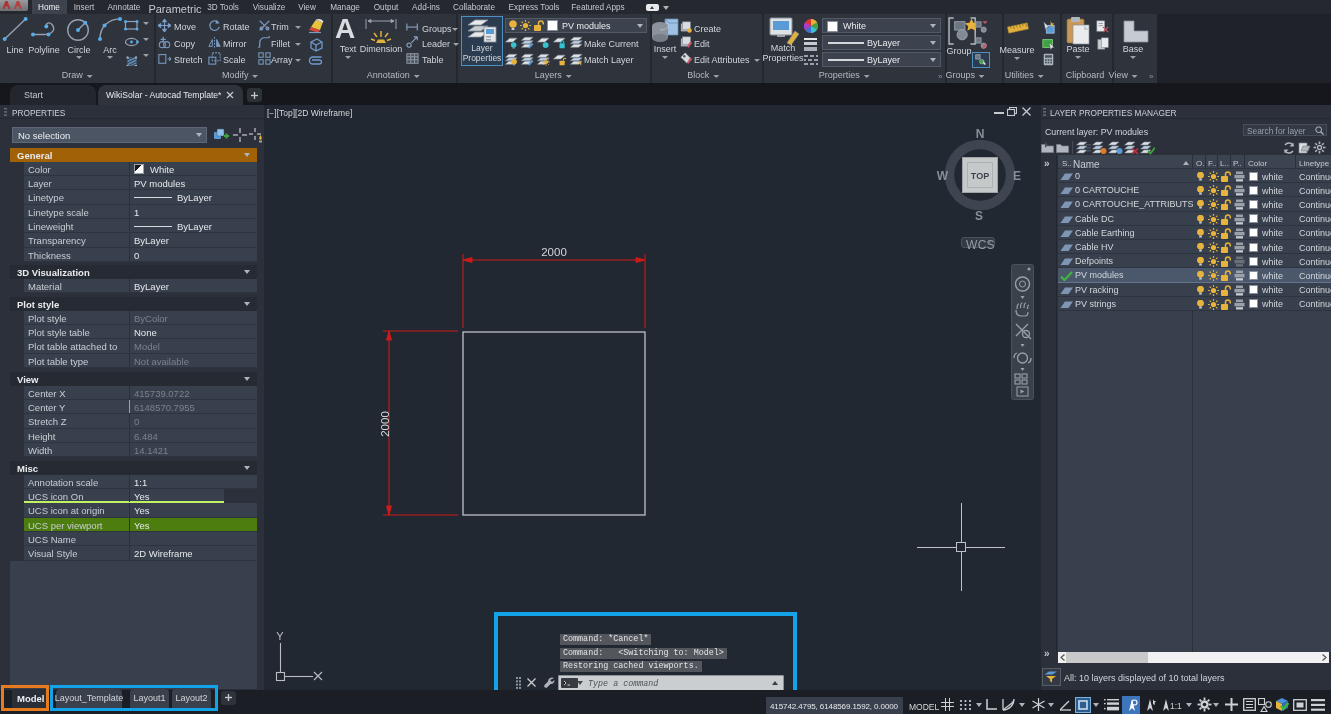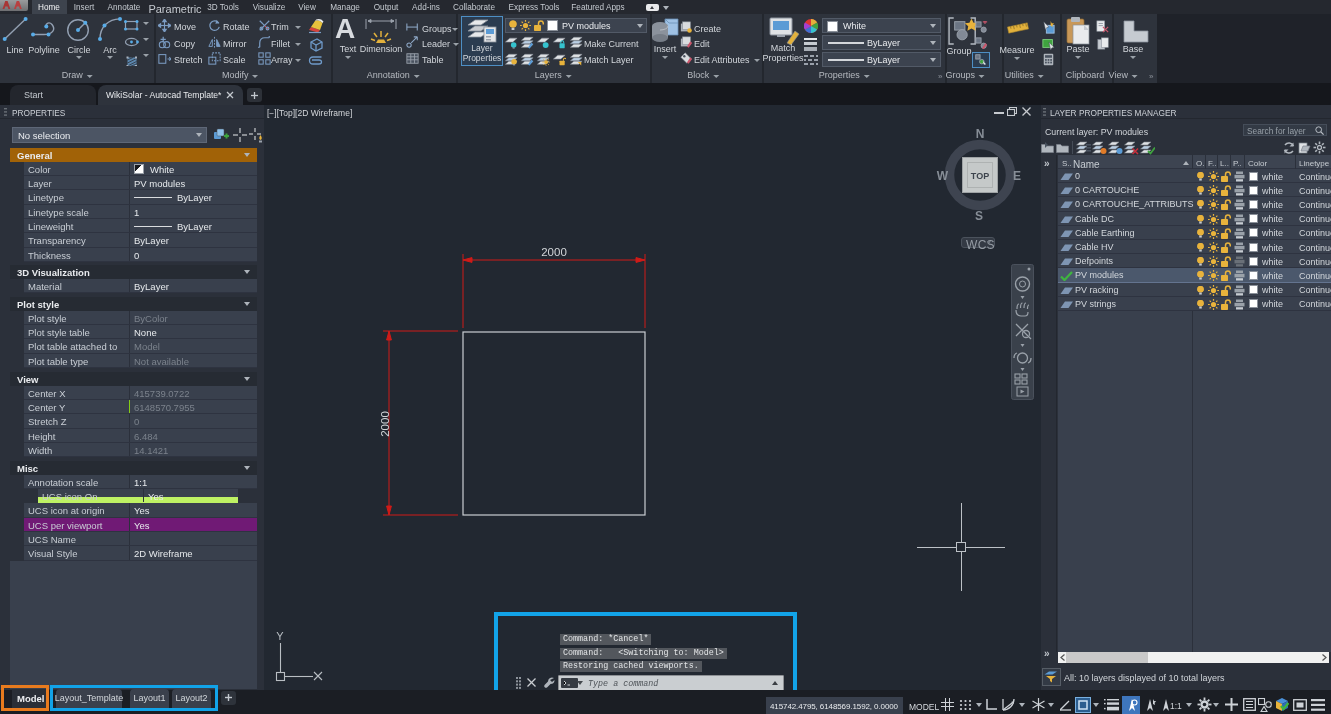--- a/index.html
+++ b/index.html
@@ -715,33 +715,33 @@
 <div class="ab" style="left:10px;top:461px;width:247px;height:13.5px;background:#262b33">
       <span style="position:absolute;left:7px;top:1.5px;font-size:9.5px;font-weight:bold;color:#e9ebee">Misc</span>
       <span class="dn" style="position:absolute;right:7px;top:5px"></span>
     </div>
 <div class="ab" style="left:24px;top:474.8px;width:233px;height:14.3px;background:#39404d;border-bottom:1px solid #2e3340">
       <span style="position:absolute;left:4px;top:2px;font-size:9.5px;color:#c9ced5;white-space:nowrap">Annotation scale</span>
       <div style="position:absolute;left:105px;top:0;width:128px;height:13.3px;border-left:1px solid #2b303b">
         <span style="position:absolute;left:4px;top:2px;font-size:9.5px;color:#e6e9ec;white-space:nowrap">1:1</span>
       </div>
     </div>
-<div class="ab" style="left:38px;top:489.1px;width:200px;height:14.3px;background:#39404d;border-bottom:6px solid #bef264">
+<div class="ab" style="left:24px;top:489.1px;width:200px;height:14.3px;background:#39404d;border-bottom:2px solid #bef264">
       <span style="position:absolute;left:4px;top:2px;font-size:9.5px;color:#c9ced5;white-space:nowrap">UCS icon On</span>
       <div style="position:absolute;left:105px;top:0;width:128px;height:13.3px;border-left:1px solid #2b303b">
         <span style="position:absolute;left:4px;top:2px;font-size:9.5px;color:#e6e9ec;white-space:nowrap">Yes</span>
       </div>
     </div>
 <div class="ab" style="left:24px;top:503.40000000000003px;width:233px;height:14.3px;background:#39404d;border-bottom:1px solid #2e3340">
       <span style="position:absolute;left:4px;top:2px;font-size:9.5px;color:#c9ced5;white-space:nowrap">UCS icon at origin</span>
       <div style="position:absolute;left:105px;top:0;width:128px;height:13.3px;border-left:1px solid #2b303b">
         <span style="position:absolute;left:4px;top:2px;font-size:9.5px;color:#e6e9ec;white-space:nowrap">Yes</span>
       </div>
     </div>
-<div class="ab" style="left:24px;top:517.7px;width:233px;height:14.3px;background:#701a75;border-bottom:1px solid #2e3340">
+<div class="ab" style="left:24px;top:517.7px;width:233px;height:14.3px;background:#4d7c0f;border-bottom:1px solid #2e3340">
       <span style="position:absolute;left:4px;top:2px;font-size:9.5px;color:#c9ced5;white-space:nowrap">UCS per viewport</span>
       <div style="position:absolute;left:105px;top:0;width:128px;height:13.3px;border-left:1px solid #2b303b">
         <span style="position:absolute;left:4px;top:2px;font-size:9.5px;color:#e6e9ec;white-space:nowrap">Yes</span>
       </div>
     </div>
 <div class="ab" style="left:24px;top:532.0px;width:233px;height:14.3px;background:#39404d;border-bottom:1px solid #2e3340">
       <span style="position:absolute;left:4px;top:2px;font-size:9.5px;color:#c9ced5;white-space:nowrap">UCS Name</span>
       <div style="position:absolute;left:105px;top:0;width:128px;height:13.3px;border-left:1px solid #2b303b">
         <span style="position:absolute;left:4px;top:2px;font-size:9.5px;color:#e6e9ec;white-space:nowrap"></span>
       </div>

